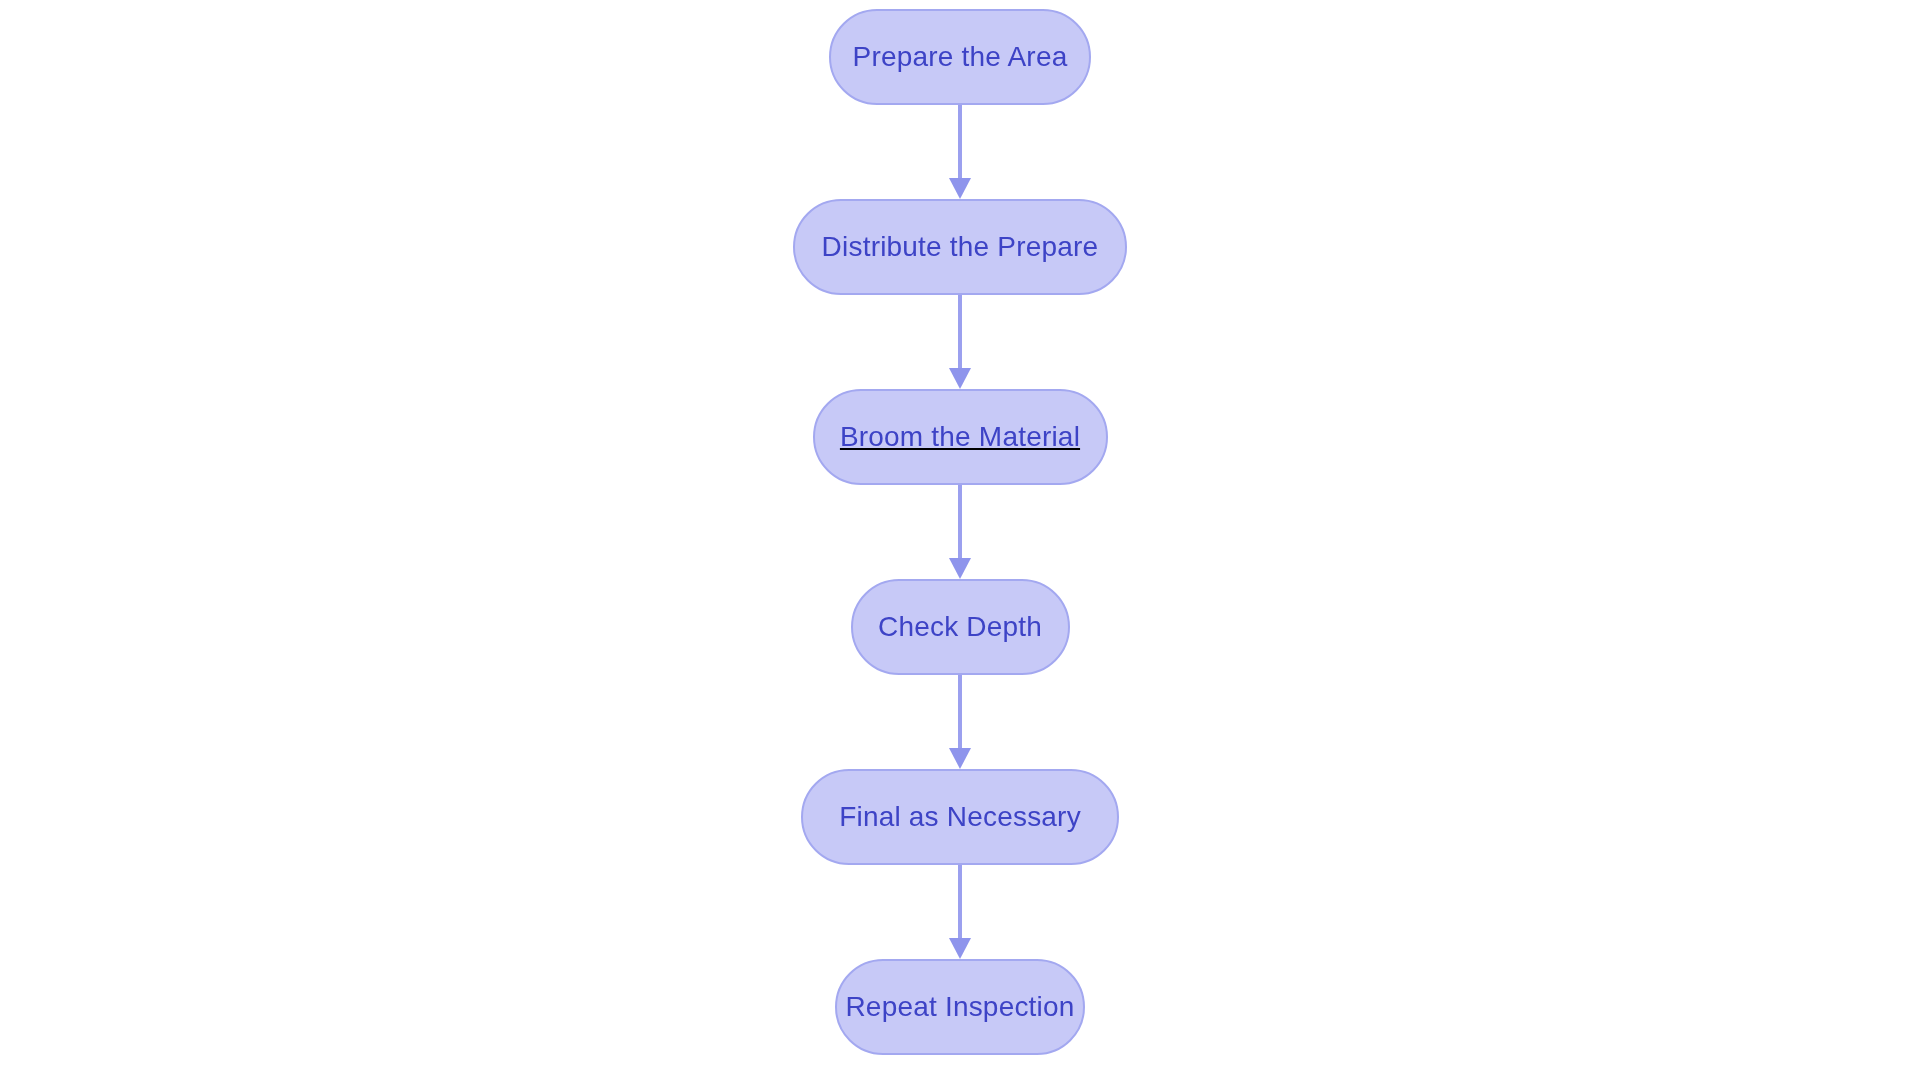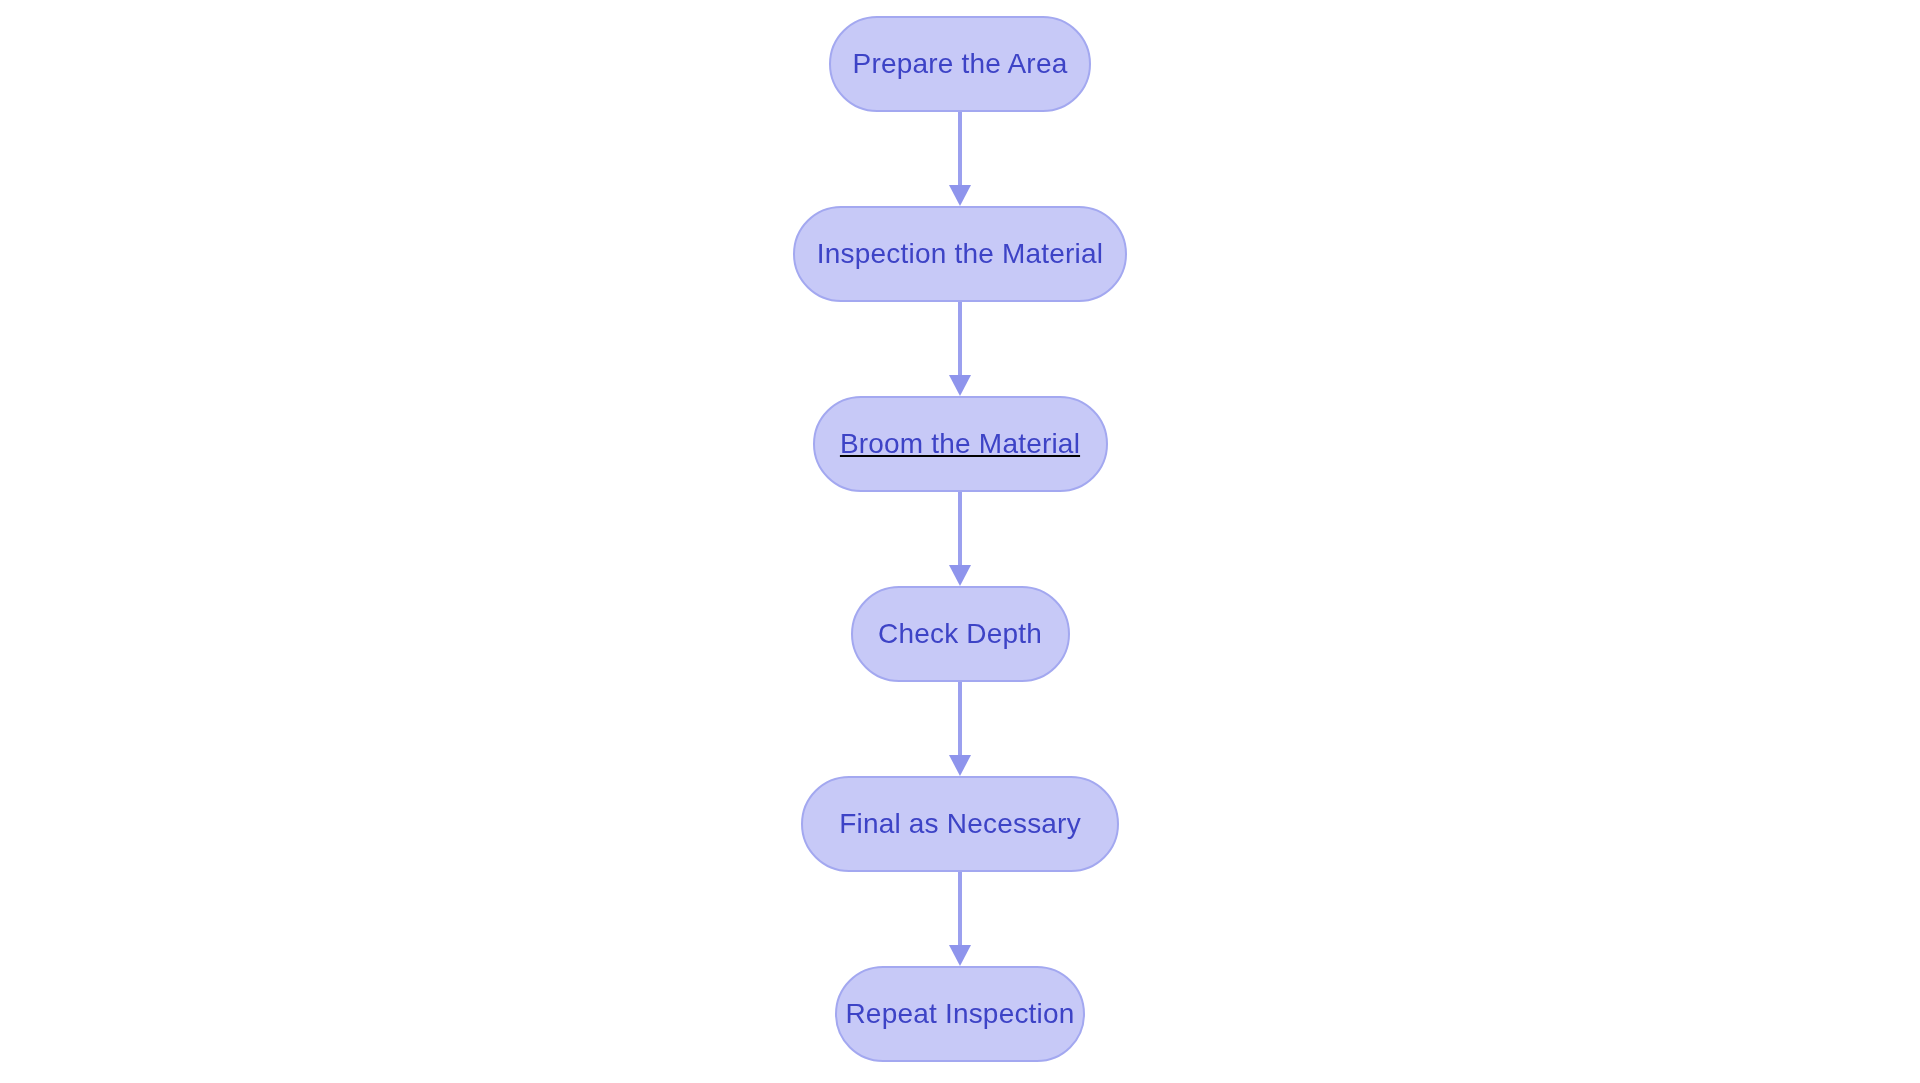--- a/index.html
+++ b/index.html
@@ -12,21 +12,21 @@
     font-family: "Liberation Sans", "DejaVu Sans", sans-serif;
   }
 
   .canvas {
     position: relative;
     width: 1920px;
     height: 1083px;
     display: flex;
     flex-direction: column;
     align-items: center;
-    padding-top: 16px;
+    padding-top: 9px;
     box-sizing: border-box;
   }
 
   .node {
     height: 96px;
     box-sizing: border-box;
     background: #c7c9f7;
     border: 2px solid #a3a8f0;
     border-radius: 48px;
     display: flex;
@@ -88,21 +88,21 @@
   <div class="node node-1">
     <span class="node-label">Prepare the Area</span>
   </div>
 
   <div class="arrow">
     <div class="arrow-shaft"></div>
     <div class="arrow-head"></div>
   </div>
 
   <div class="node node-2">
-    <span class="node-label">Inspection the Material</span>
+    <span class="node-label">Distribute the Prepare</span>
   </div>
 
   <div class="arrow">
     <div class="arrow-shaft"></div>
     <div class="arrow-head"></div>
   </div>
 
   <div class="node node-3">
     <span class="node-label">Broom the Material</span>
   </div>

